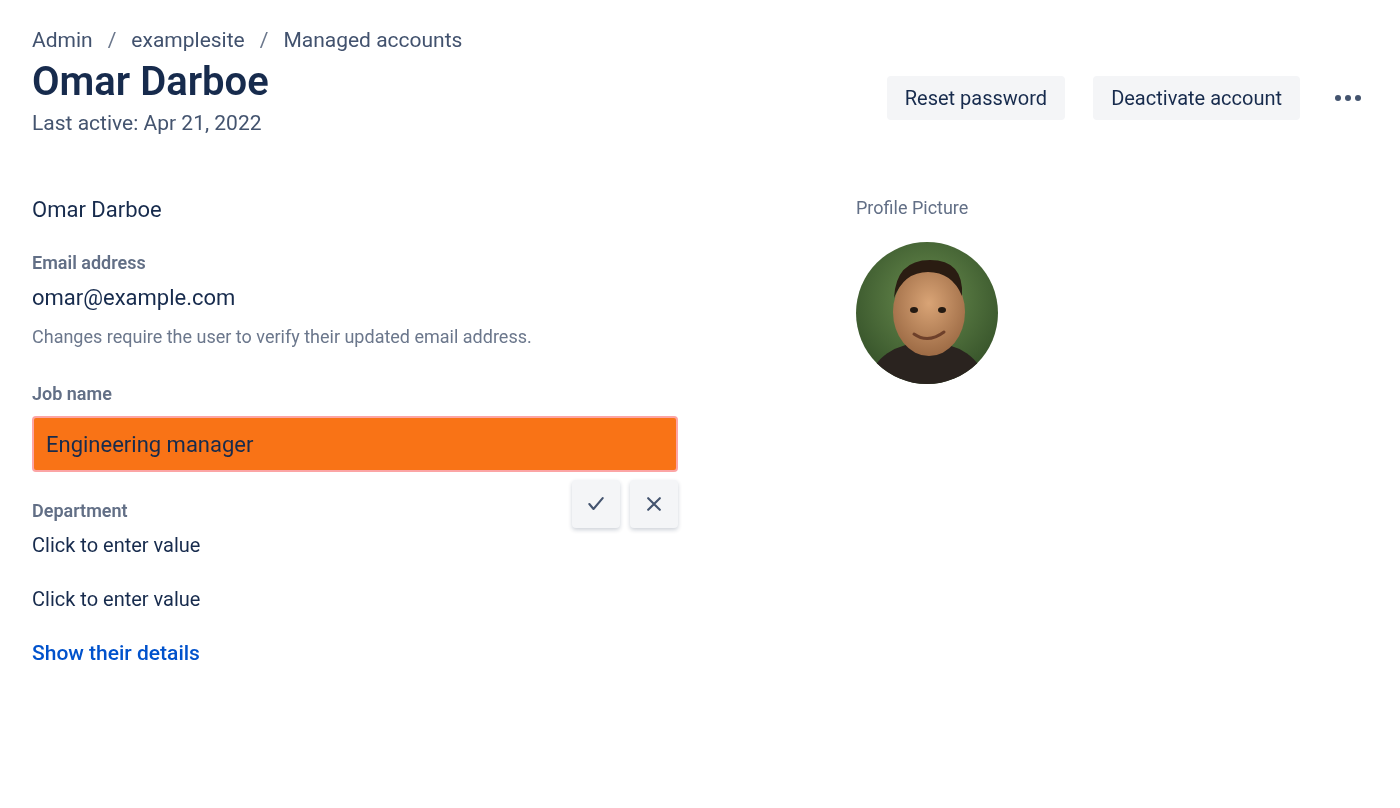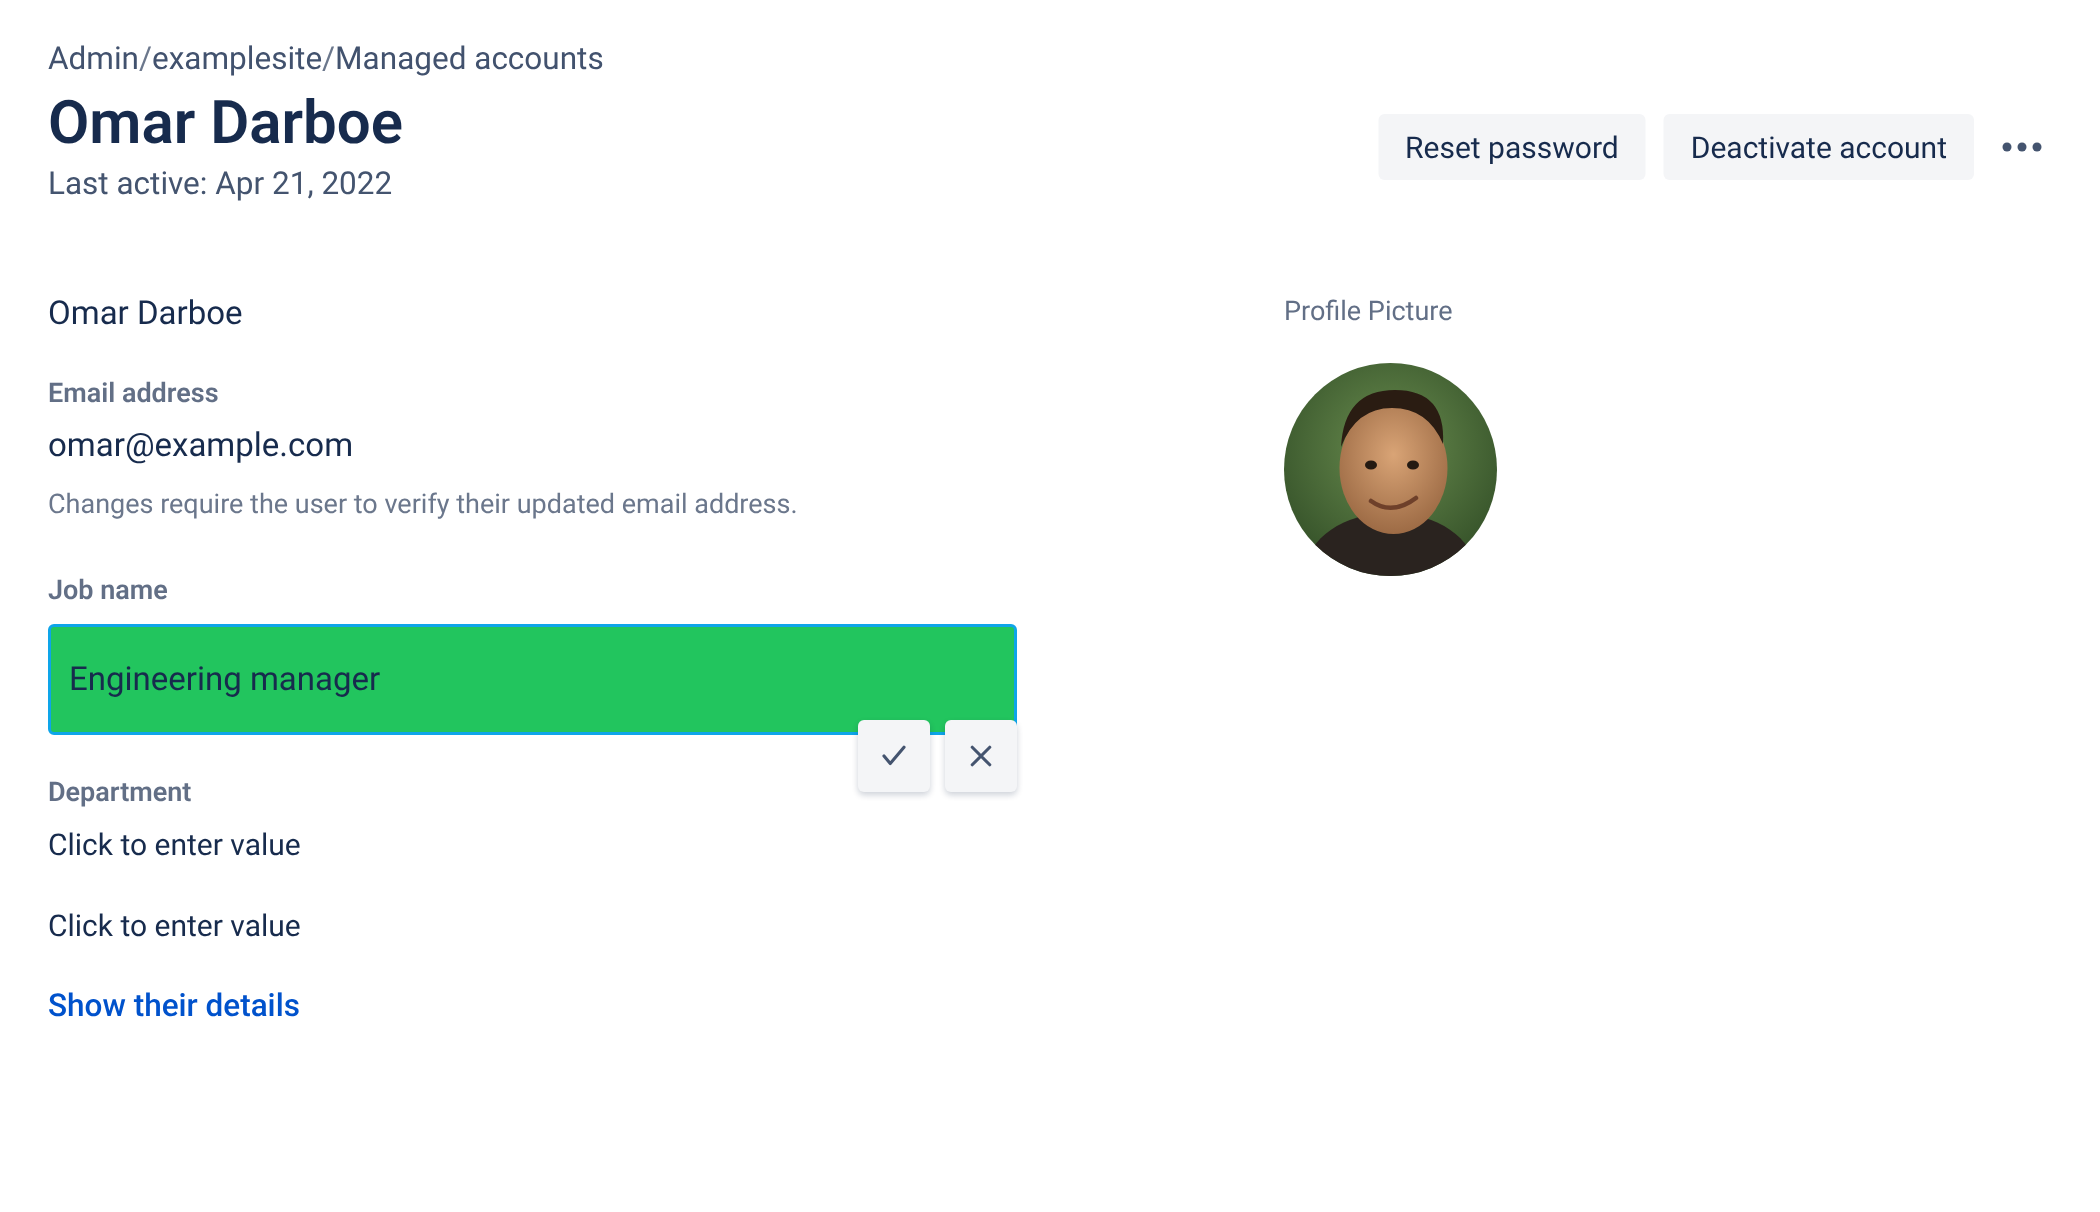--- a/index.html
+++ b/index.html
@@ -13,21 +13,21 @@
     height: 808px;
   }
   .page {
     padding: 28px 32px 0 32px;
     position: relative;
   }
 
   
   .breadcrumb {
     display: flex;
-    gap: 0;
+    gap: 15px;
     align-items: center;
     font-size: 21px;
     color: #505F79;
     margin-bottom: 2px;
   }
   .breadcrumb a { color: #42526E; text-decoration: none; cursor: pointer; }
   .breadcrumb .sep { color: #6B778C; }
 
   
   .header-row {
@@ -42,21 +42,21 @@
     margin: 4px 0 0 0;
   }
   .subtitle {
     font-size: 21px;
     color: #44546F;
     margin-top: 6px;
   }
   .actions {
     display: flex;
     align-items: center;
-    gap: 12px;
+    gap: 28px;
     margin-top: 22px;
   }
   .btn {
     background: #F4F5F7;
     border: none;
     border-radius: 4px;
     padding: 10px 18px;
     font-size: 20px;
     color: #172B4D;
     cursor: pointer;
@@ -105,29 +105,29 @@
   }
 
   
   .inline-edit-wrap {
     position: relative;
     width: 646px;
     margin-bottom: 68px;
   }
   .inline-input {
     width: 100%;
-    height: 74px;
+    height: 56px;
     padding: 0 12px;
     font-size: 22px;
     color: #172B4D;
     font-family: inherit;
-    border: 2px solid #0ea5e9;
+    border: 2px solid #fca5a5;
     border-radius: 4px;
     outline: none;
-    background: #22c55e;
+    background: #f97316;
   }
   .inline-actions {
     position: absolute;
     right: 0;
     top: 64px;
     display: flex;
     gap: 10px;
   }
   .icon-btn {
     width: 48px;

